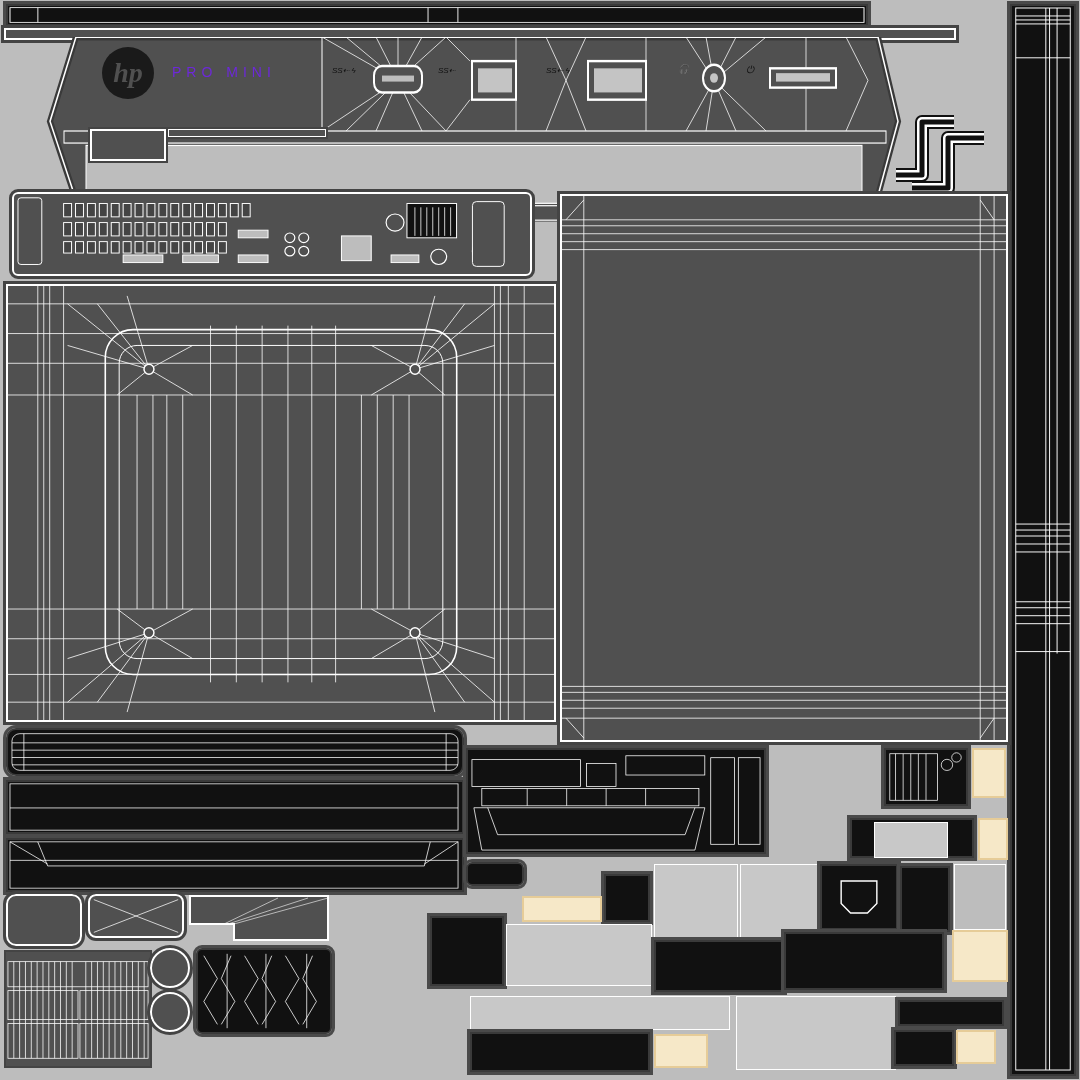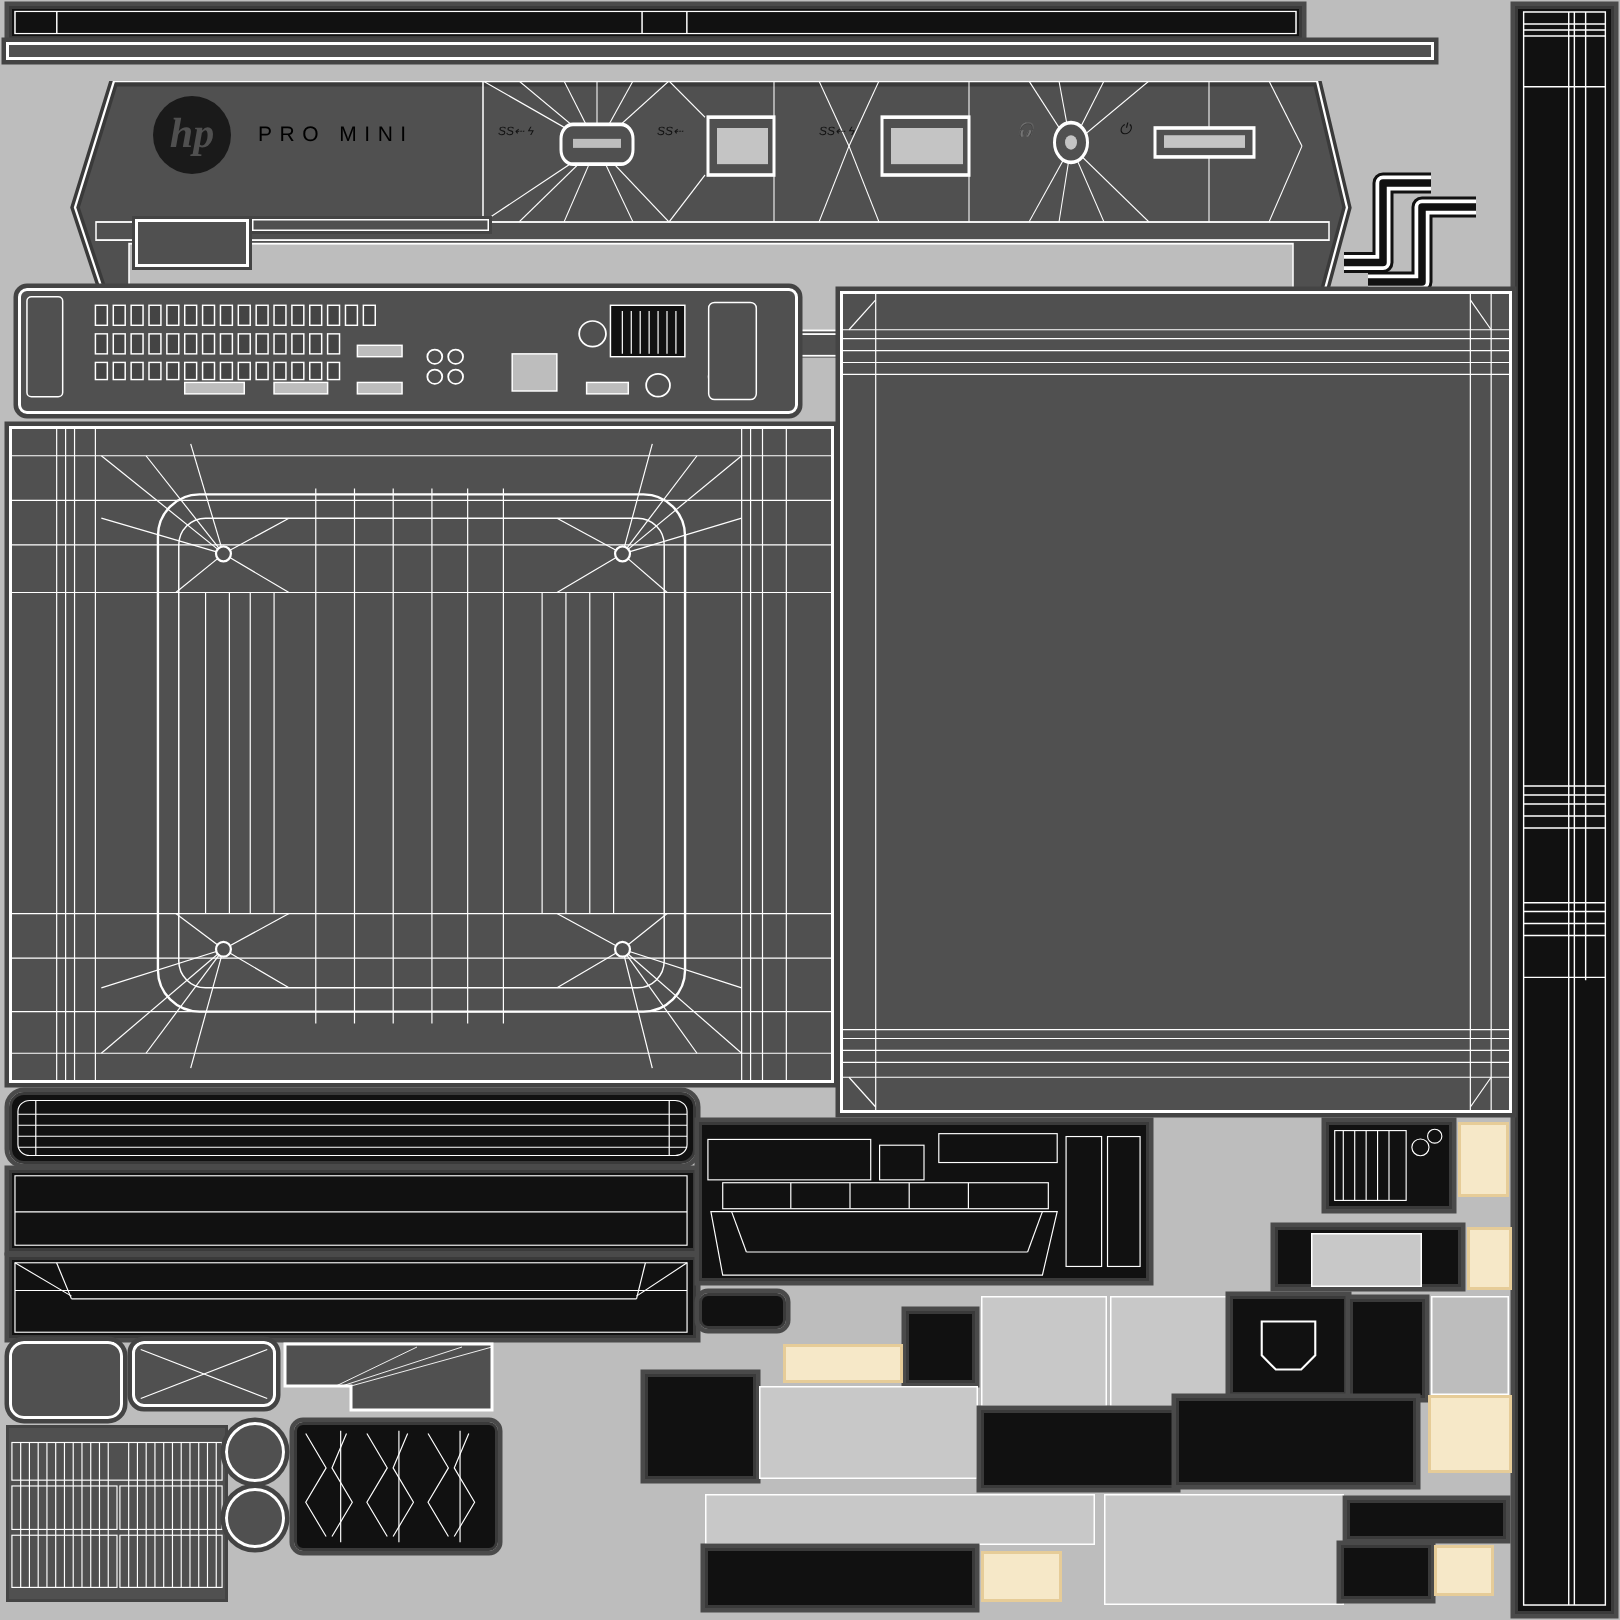--- a/index.html
+++ b/index.html
@@ -2,21 +2,21 @@
 <html><head>
 <meta charset="utf-8">
 <style>
   html,body{margin:0;padding:0;}
   body{width:1080px;height:1080px;background:#bdbdbd;position:relative;overflow:hidden;font-family:"Liberation Sans",sans-serif;}
   .abs{position:absolute;box-sizing:border-box;}
   .island-dark{background:#111;border:2px solid #3a3a3a;outline:3px solid #4a4a4a;}
   .island-grey{background:#505050;border:2px solid #fff;}
   .wire{position:absolute;inset:0;}
   .wire svg{width:100%;height:100%;display:block;}
-  .brand-text{position:absolute;color:#000000;font-size:14px;letter-spacing:5px;}
+  .brand-text{position:absolute;color:#6d28d9;font-size:14px;letter-spacing:5px;}
   .hp-logo{position:absolute;border-radius:50%;background:#1a1a1a;color:#505050;font-family:"Liberation Serif",serif;font-style:italic;font-weight:bold;font-size:28px;display:flex;align-items:center;justify-content:center;}
   .port-label{position:absolute;font-size:8px;font-style:italic;font-weight:normal;color:#111;}
   .cream{background:#f6e8c8;border:2px solid #e6cc98;}
   .light{background:#c8c8c8;border:1px solid #fff;}
 </style>
 </head>
 <body>
 
 <div class="abs island-dark" style="left:6px;top:4px;width:862px;height:22px;">
   <div class="wire">
@@ -24,21 +24,21 @@
         <rect x="2" y="2" width="858" height="18" fill="none" stroke="#fff" stroke-width="1"></rect>
         <line x1="30" y1="2" x2="30" y2="20" stroke="#fff"></line>
         <line x1="422" y1="2" x2="422" y2="20" stroke="#fff"></line>
         <line x1="452" y1="2" x2="452" y2="20" stroke="#fff"></line>
       </svg>
     </div>
 </div>
 
 <div class="abs" style="left:4px;top:28px;width:952px;height:12px;background:#505050;border:2px solid #fff;outline:3px solid #444;"></div>
 
-<div class="abs" style="left:46px;top:54px;width:858px;height:188px;">
+<div class="abs" style="left:46px;top:37px;width:858px;height:188px;">
   <div class="wire">
       <svg viewBox="0 0 858 156" preserveAspectRatio="none">
     <polygon points="30,0 832,0 852,70 826,150 36,150 4,70" fill="#505050" stroke="#3a3a3a" stroke-width="6"></polygon>
     <polygon points="30,0 832,0 852,70 826,150 36,150 4,70" fill="none" stroke="#fff" stroke-width="1.5"></polygon>
     <rect x="18" y="78" width="822" height="10" fill="none" stroke="#fff"></rect>
     <rect x="40" y="90" width="776" height="48" fill="#bdbdbd" stroke="#fff"></rect>
     <rect x="42" y="140" width="790" height="12" fill="#505050" stroke="#fff"></rect>
     <line x1="276" y1="0" x2="276" y2="78" stroke="#fff"></line>
     <g stroke="#fff" stroke-width="0.7">
       <line x1="276" y1="0" x2="352" y2="36"></line>

